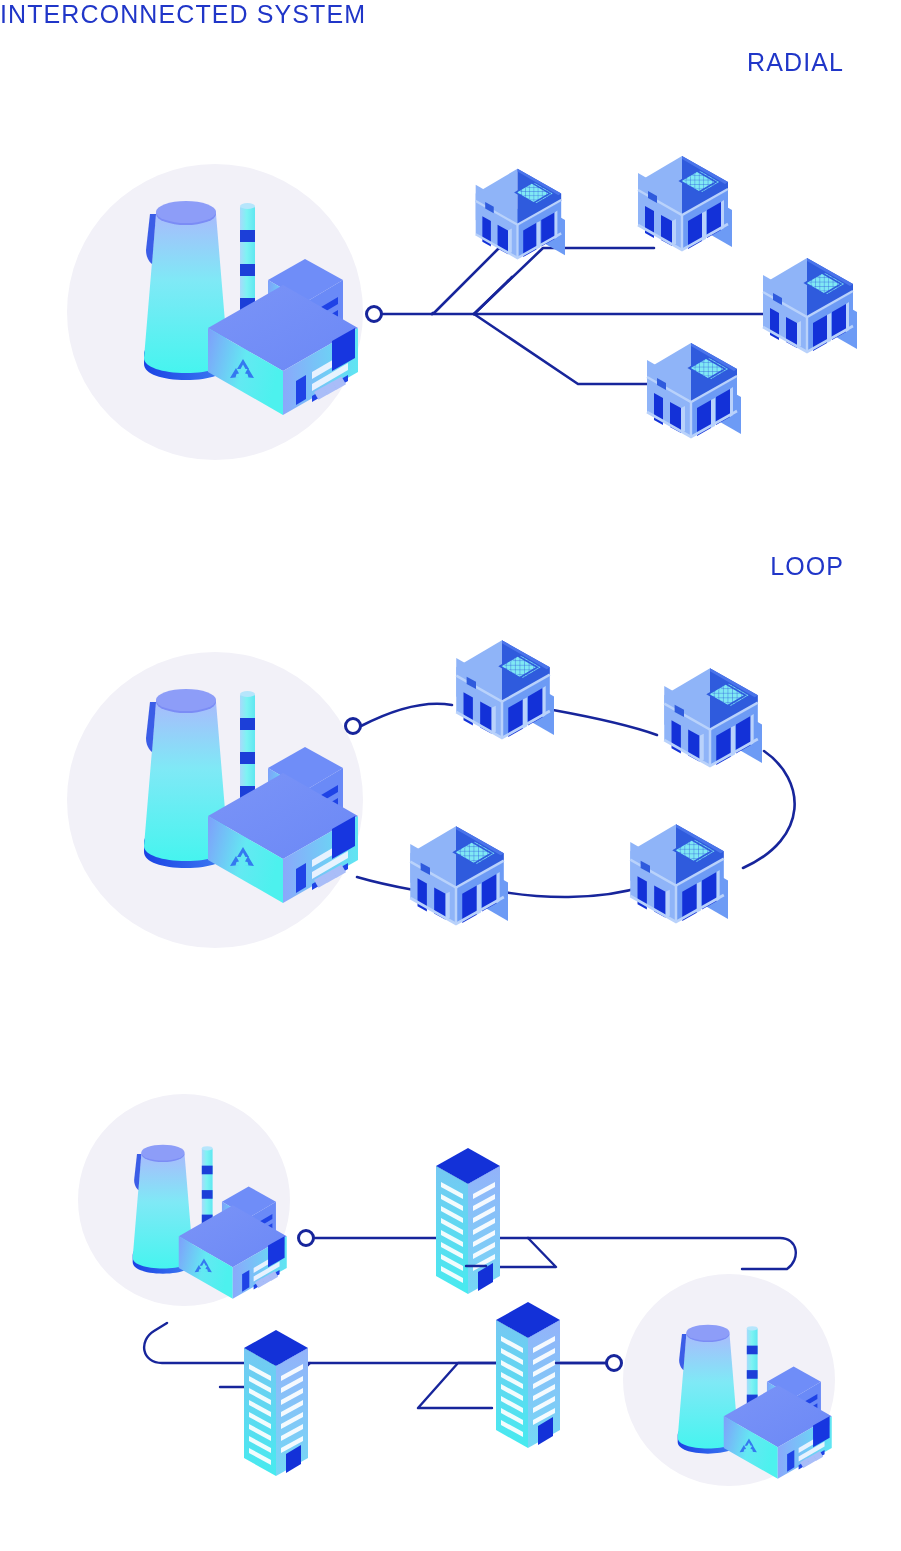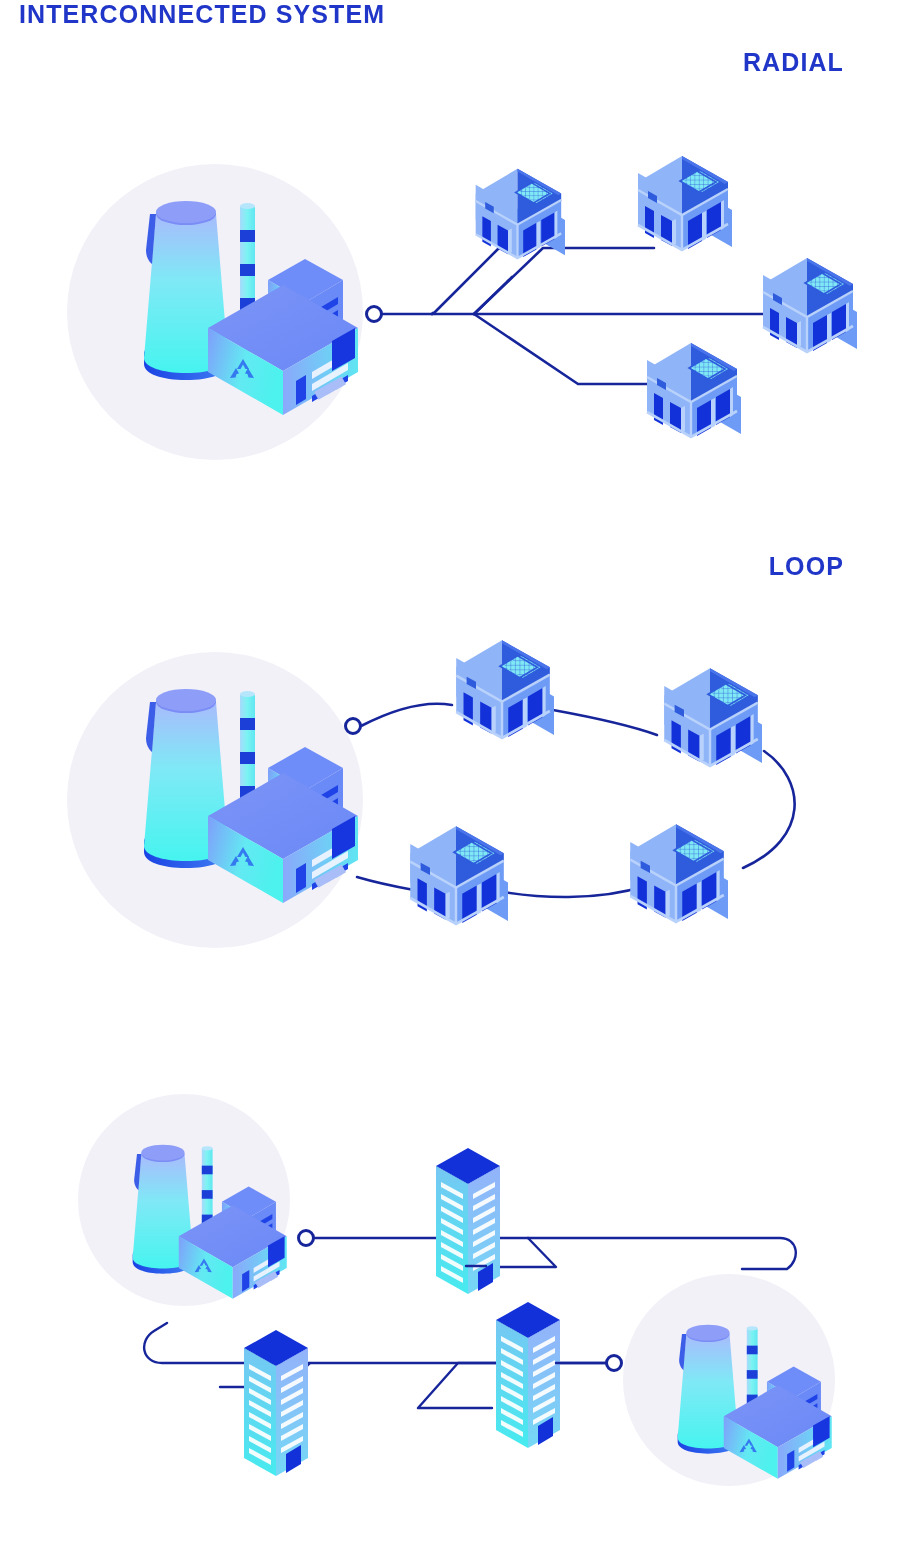--- a/index.html
+++ b/index.html
@@ -15,27 +15,26 @@
     overflow: hidden;
   }
   .diagram-page {
     position: absolute;
     inset: 0;
     background: #ffffff;
   }
   .section-title {
     position: absolute;
     font-family: "Liberation Sans", sans-serif;
-    font-weight: bold;
+    font-weight: normal;
     font-size: 25px;
     letter-spacing: 1.1px;
     color: #2036c8;
     white-space: nowrap;
     text-align: right;
-    padding-left: 19px;
   }
   #title-radial { right: 57px; top: 48px; }
   #title-loop   { right: 57px; top: 552px; text-align: right; }
 
   .scene {
     position: absolute;
     left: 0;
     top: 0;
     width: 901px;
   }

